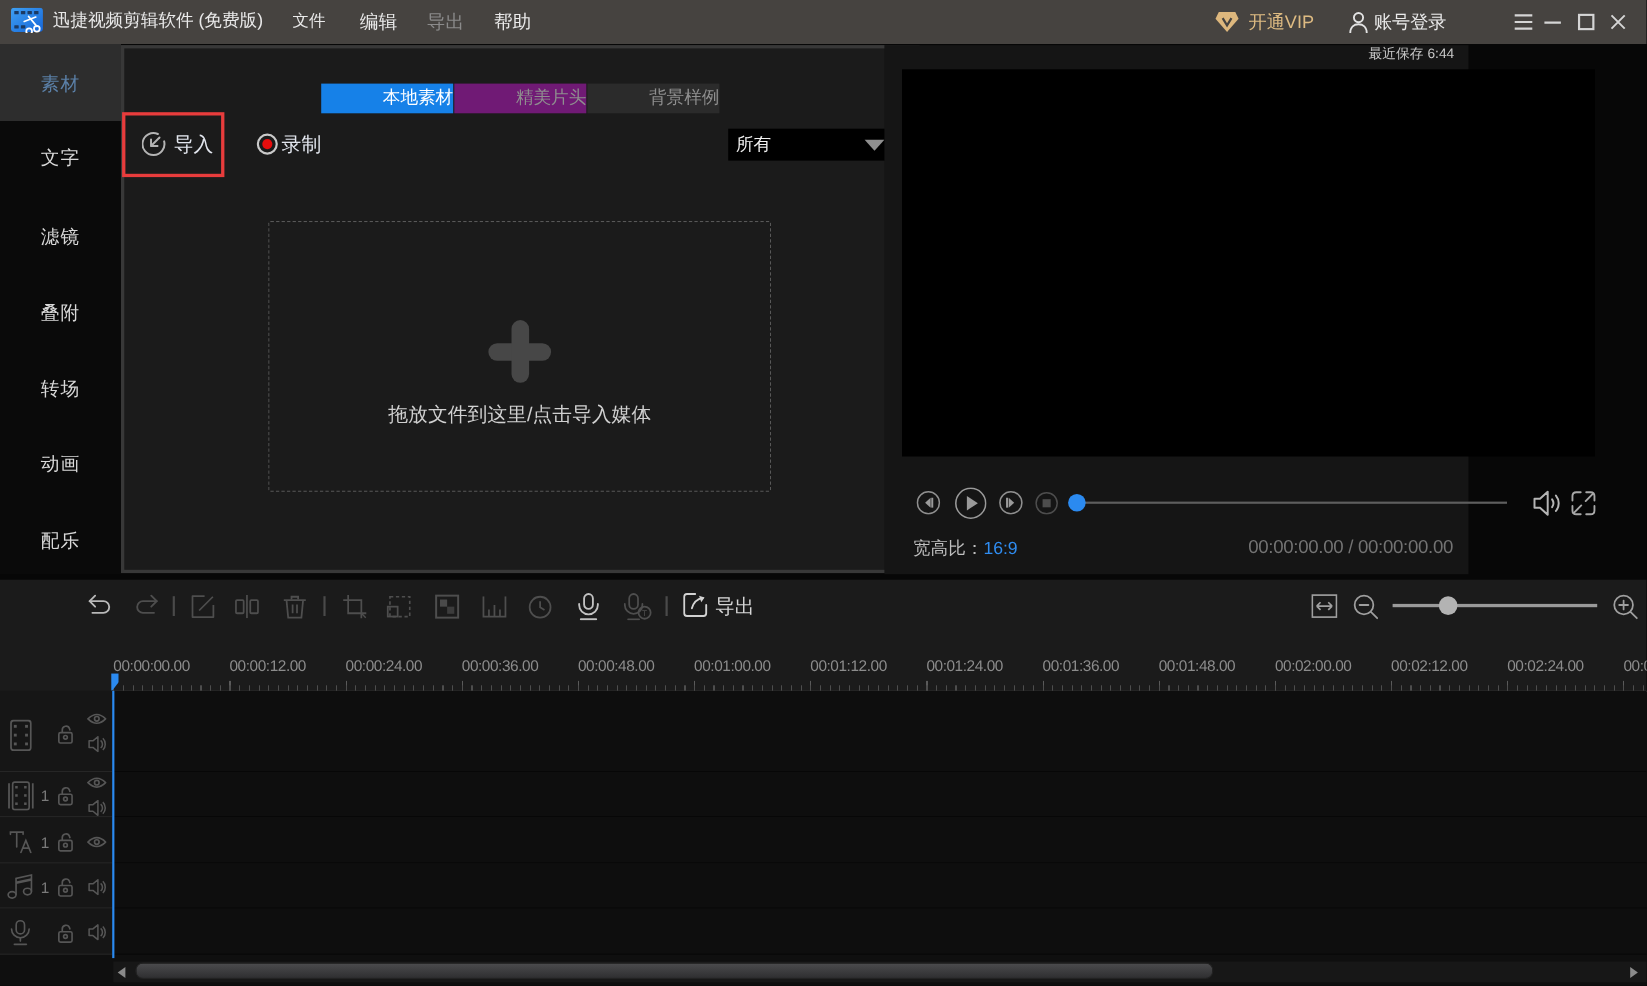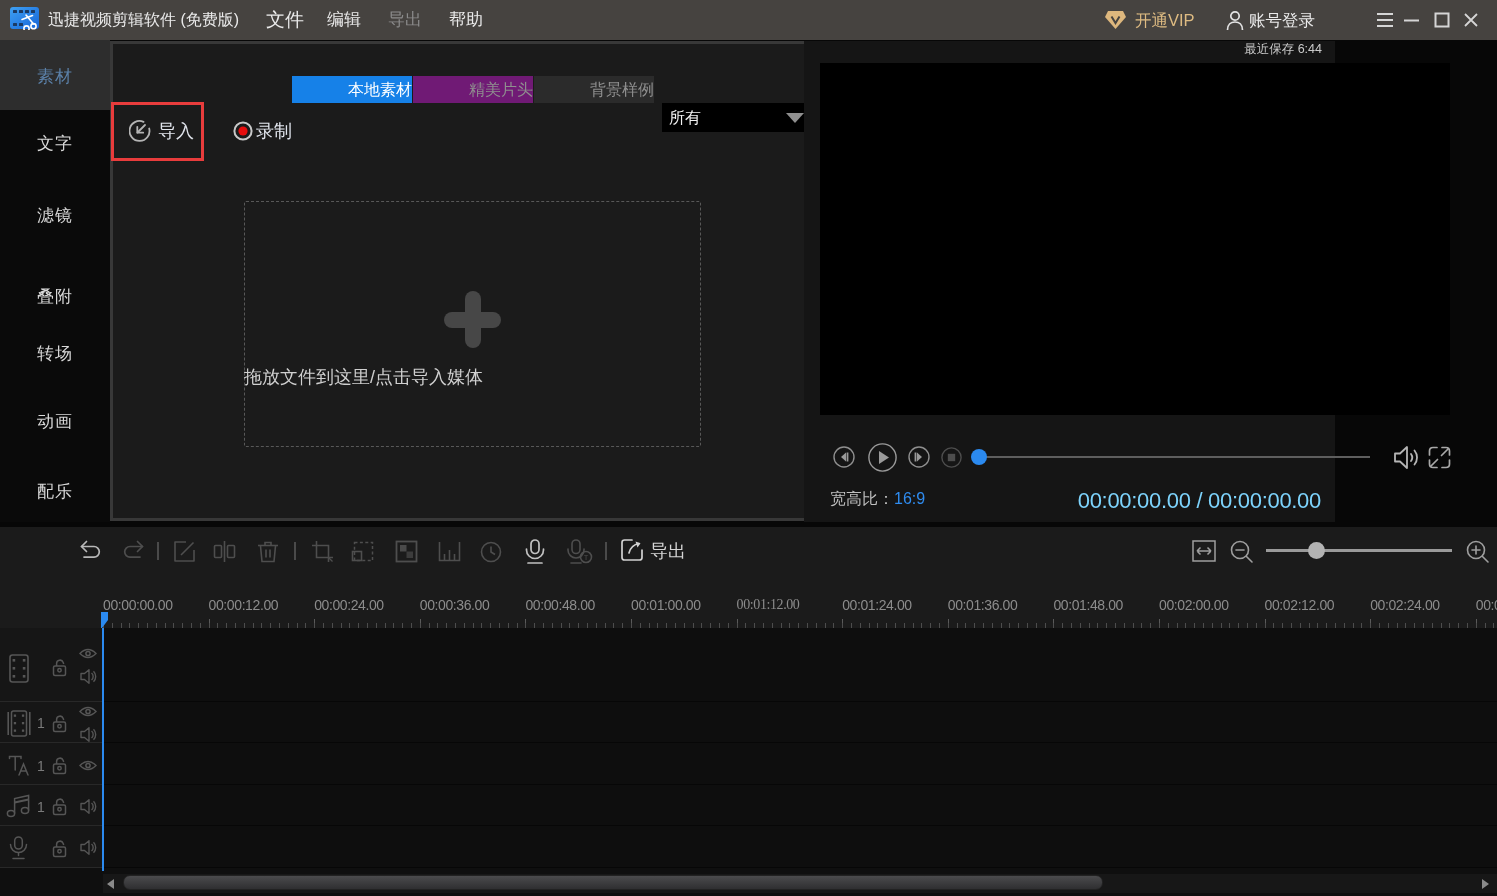--- a/index.html
+++ b/index.html
@@ -52,21 +52,21 @@
           <rect x="9" y="16" width="4" height="3" rx="0.5"></rect>
       </g>
       <g stroke="#fff" stroke-width="1.6" fill="none" stroke-linecap="round">
         <path d="M12,12.5 L22.5,8.5"></path>
         <path d="M16,8 L23.5,17"></path>
         <circle cx="23.5" cy="19.2" r="2.6"></circle>
         <circle cx="16.5" cy="21.5" r="2.6"></circle>
       </g>
     </svg>
     <div class="ttxt a" style="left:48px;font-size:16px;">迅捷视频剪辑软件 (免费版)</div>
-    <div class="ttxt a" style="left:266px;font-size:19px;">文件</div>
+    <div class="ttxt a" style="left:266px;font-size:15px;">文件</div>
     <div class="ttxt a" style="left:327px;font-size:17px;">编辑</div>
     <div class="ttxt a gray" style="left:388px;font-size:17px;">导出</div>
     <div class="ttxt a" style="left:449px;font-size:17px;">帮助</div>
     <svg class="a" style="left:1104px;top:10px;" width="23" height="20" viewBox="0 0 23 20">
       <path d="M4,1 L19,1 L22,7 L11.5,19 L1,7 Z" fill="#ddb77d"></path>
       <path d="M7.5,6.5 L11.5,13 L15.5,6.5" fill="none" stroke="#464340" stroke-width="2"></path>
     </svg>
     <div class="ttxt a gold" style="left:1135px;">开通VIP</div>
     <svg class="a" style="left:1224px;top:9px;" width="22" height="22" viewBox="0 0 22 22">
       <g stroke="#e3e3e3" stroke-width="1.7" fill="none">
@@ -89,21 +89,21 @@
     </svg>
     <svg class="a" style="left:1463px;top:12px;" width="16" height="16" viewBox="0 0 16 16">
       <path d="M2,2 L14,14 M14,2 L2,14" stroke="#d5d5d5" stroke-width="1.8" fill="none"></path>
     </svg>
   </div>
   <div id="sidebar" class="a">
     <div id="sactive" class="a"></div>
     <div class="sitem a" style="top:16px;color:#5b80a8;">素材</div>
     <div class="sitem a" style="top:83px;">文字</div>
     <div class="sitem a" style="top:155px;">滤镜</div>
-    <div class="sitem a" style="top:236px;">叠附</div>
+    <div class="sitem a" style="top:224px;">叠附</div>
     <div class="sitem a" style="top:293px;">转场</div>
     <div class="sitem a" style="top:361px;">动画</div>
     <div class="sitem a" style="top:431px;">配乐</div>
   </div>
   <div id="panel" class="a"></div>
   <div class="tab a" style="left:292px;width:120px;background:#1681e8;color:#ffffff;">本地素材</div>
   <div class="tab a" style="left:413px;width:120px;background:#701a75;color:#8f8f8f;">精美片头</div>
   <div class="tab a" style="left:534px;width:120px;background:#2b2b2b;color:#8f8f8f;">背景样例</div>
   <div class="a" style="left:111px;top:102px;width:93px;height:59px;border:3px solid #e83c3c;"></div>
   <svg class="a" style="left:129px;top:120px;" width="22" height="22" viewBox="0 0 22 22">
@@ -112,30 +112,30 @@
       <path d="M16,5 L8.5,12.5"></path>
       <path d="M8.3,6.8 L8.3,12.7 L14.2,12.7" stroke-linejoin="round"></path>
     </g>
   </svg>
   <div class="ttxt a" style="left:158px;top:111px;font-size:18px;color:#e2e6ee;">导入</div>
   <svg class="a" style="left:233px;top:121px;" width="20" height="20" viewBox="0 0 20 20">
     <circle cx="10" cy="10" r="8.6" fill="none" stroke="#c9c9c9" stroke-width="2"></circle>
     <circle cx="10" cy="10" r="4.6" fill="#e60d0d"></circle>
   </svg>
   <div class="ttxt a" style="left:256px;top:111px;font-size:18px;color:#e2e6ee;">录制</div>
-  <div class="a" style="left:662px;top:103px;width:150px;height:29px;background:#000;">
+  <div class="a" style="left:662px;top:117px;width:150px;height:29px;background:#000;">
     <div class="a" style="left:7px;top:0;height:29px;line-height:29px;font-size:16px;color:#f2f2f2;">所有</div>
     <div class="a" style="left:124px;top:10px;width:0;height:0;border-left:9px solid transparent;border-right:9px solid transparent;border-top:10px solid #8f8f8f;"></div>
   </div>
   <div id="dropzone" class="a" style="left:244px;top:201px;width:457px;height:246px;"></div>
   <div class="a" style="left:444px;top:291px;width:57px;height:57px;">
     <div class="a" style="left:0;top:20.5px;width:57px;height:16px;border-radius:8px;background:#474747;"></div>
     <div class="a" style="left:20.5px;top:0;width:16px;height:57px;border-radius:8px;background:#474747;"></div>
   </div>
-  <div class="a" style="left:244px;top:365px;width:457px;text-align:left;font-size:18px;color:#d0d0d0;">拖放文件到这里/点击导入媒体</div>
+  <div class="a" style="left:244px;top:365px;width:457px;text-align:center;font-size:18px;color:#d0d0d0;">拖放文件到这里/点击导入媒体</div>
   <div id="preview" class="a">
     <div class="a" style="right:13px;top:0px;font-size:12.5px;color:#cacaca;white-space:nowrap;">最近保存  6:44</div>
     <div id="video" class="a"></div>
     <svg class="a" style="left:29px;top:405px;" width="22" height="22" viewBox="0 0 22 22">
       <circle cx="11" cy="11" r="10" fill="none" stroke="#8f8f8f" stroke-width="1.4"></circle>
       <path d="M13,6.5 L8,11 L13,15.5 Z" fill="#9a9a9a"></path>
         <rect x="13.6" y="6.5" width="1.8" height="9" fill="#9a9a9a"></rect>
     </svg>
     <svg class="a" style="left:64px;top:402px;" width="29" height="29" viewBox="0 0 29 29">
       <circle cx="14.5" cy="14.5" r="13.6" fill="none" stroke="#9a9a9a" stroke-width="1.4"></circle>
@@ -162,21 +162,21 @@
     <svg class="a" style="left:624px;top:405px;" width="23" height="23" viewBox="0 0 23 23">
       <g stroke="#a8a8a8" stroke-width="1.7" fill="none" stroke-linecap="round">
         <path d="M1.5,9 L1.5,5 Q1.5,1.5 5,1.5 L9,1.5"></path>
         <path d="M14,1.5 L18,1.5 Q21.5,1.5 21.5,5 L21.5,9"></path>
         <path d="M21.5,14 L21.5,18 Q21.5,21.5 18,21.5 L14,21.5"></path>
         <path d="M9,21.5 L5,21.5 Q1.5,21.5 1.5,18 L1.5,14"></path>
         <path d="M20,3 L13.5,9.5 M9.5,13.5 L3,20"></path>
       </g>
     </svg>
     <div class="a" style="left:26px;top:448px;font-size:16px;color:#bfbfbf;">宽高比：<span style="color:#2f8cf0;">16:9</span></div>
-    <div class="a" style="right:14px;top:447px;font-size:22px;color:#7dd3fc;white-space:nowrap;letter-spacing:-0.3px;">00:00:00.00 / 00:00:00.00</div>
+    <div class="a" style="right:14px;top:447px;font-size:17px;color:#737373;white-space:nowrap;letter-spacing:-0.3px;">00:00:00.00 / 00:00:00.00</div>
   </div>
   <div id="bottom" class="a">
     <svg class="a" style="left:79px;top:13px;" width="24" height="22" viewBox="0 0 24 22">
       <g fill="none" stroke="#b8b8b8" stroke-width="1.7" stroke-linecap="round" stroke-linejoin="round">
         <path d="M7.5,1.5 L2.5,6.5 L7.5,11.5"></path>
         <path d="M2.5,6.5 H15 a5.3,5.3 0 0 1 0,10.6 H5"></path>
       </g>
     </svg>
     <svg class="a" style="left:121px;top:13px;" width="24" height="22" viewBox="0 0 24 22">
       <g fill="none" stroke="#4e4e4e" stroke-width="1.7" stroke-linecap="round" stroke-linejoin="round">
@@ -281,21 +281,21 @@
         <path d="M17.5,17.5 L23,23"></path>
         <path d="M7,11 H15 M11,7 V15"></path>
       </g>
     </svg>
     <div class="rlabel a" style="left:103px;">00:00:00.00</div>
     <div class="rlabel a" style="left:208.6px;">00:00:12.00</div>
     <div class="rlabel a" style="left:314.2px;">00:00:24.00</div>
     <div class="rlabel a" style="left:419.8px;text-align:right;">00:00:36.00</div>
     <div class="rlabel a" style="left:525.4px;">00:00:48.00</div>
     <div class="rlabel a" style="left:631px;">00:01:00.00</div>
-    <div class="rlabel a" style="left:736.6px;font-family:Liberation Serif, serif;">00:01:12.00</div>
+    <div class="rlabel a" style="left:736.6px;">00:01:12.00</div>
     <div class="rlabel a" style="left:842.2px;">00:01:24.00</div>
     <div class="rlabel a" style="left:947.8px;">00:01:36.00</div>
     <div class="rlabel a" style="left:1053.4px;">00:01:48.00</div>
     <div class="rlabel a" style="left:1159px;">00:02:00.00</div>
     <div class="rlabel a" style="left:1264.6px;">00:02:12.00</div>
     <div class="rlabel a" style="left:1370.2px;">00:02:24.00</div>
     <div class="rlabel a" style="left:1475.8px;">00:02:36.00</div>
     <div class="a" style="left:103px;top:92px;width:1394px;height:9px;background:repeating-linear-gradient(90deg,#5a5a5a 0,#5a5a5a 1px,transparent 1px,transparent 105.6px);"></div>
     <div class="a" style="left:103px;top:96px;width:1394px;height:5px;background:repeating-linear-gradient(90deg,#4d4d4d 0,#4d4d4d 1px,transparent 1px,transparent 8.8px);"></div>
     <div class="a" style="left:102px;top:100.5px;width:1395px;height:1px;background:#6e6e6e;"></div>

